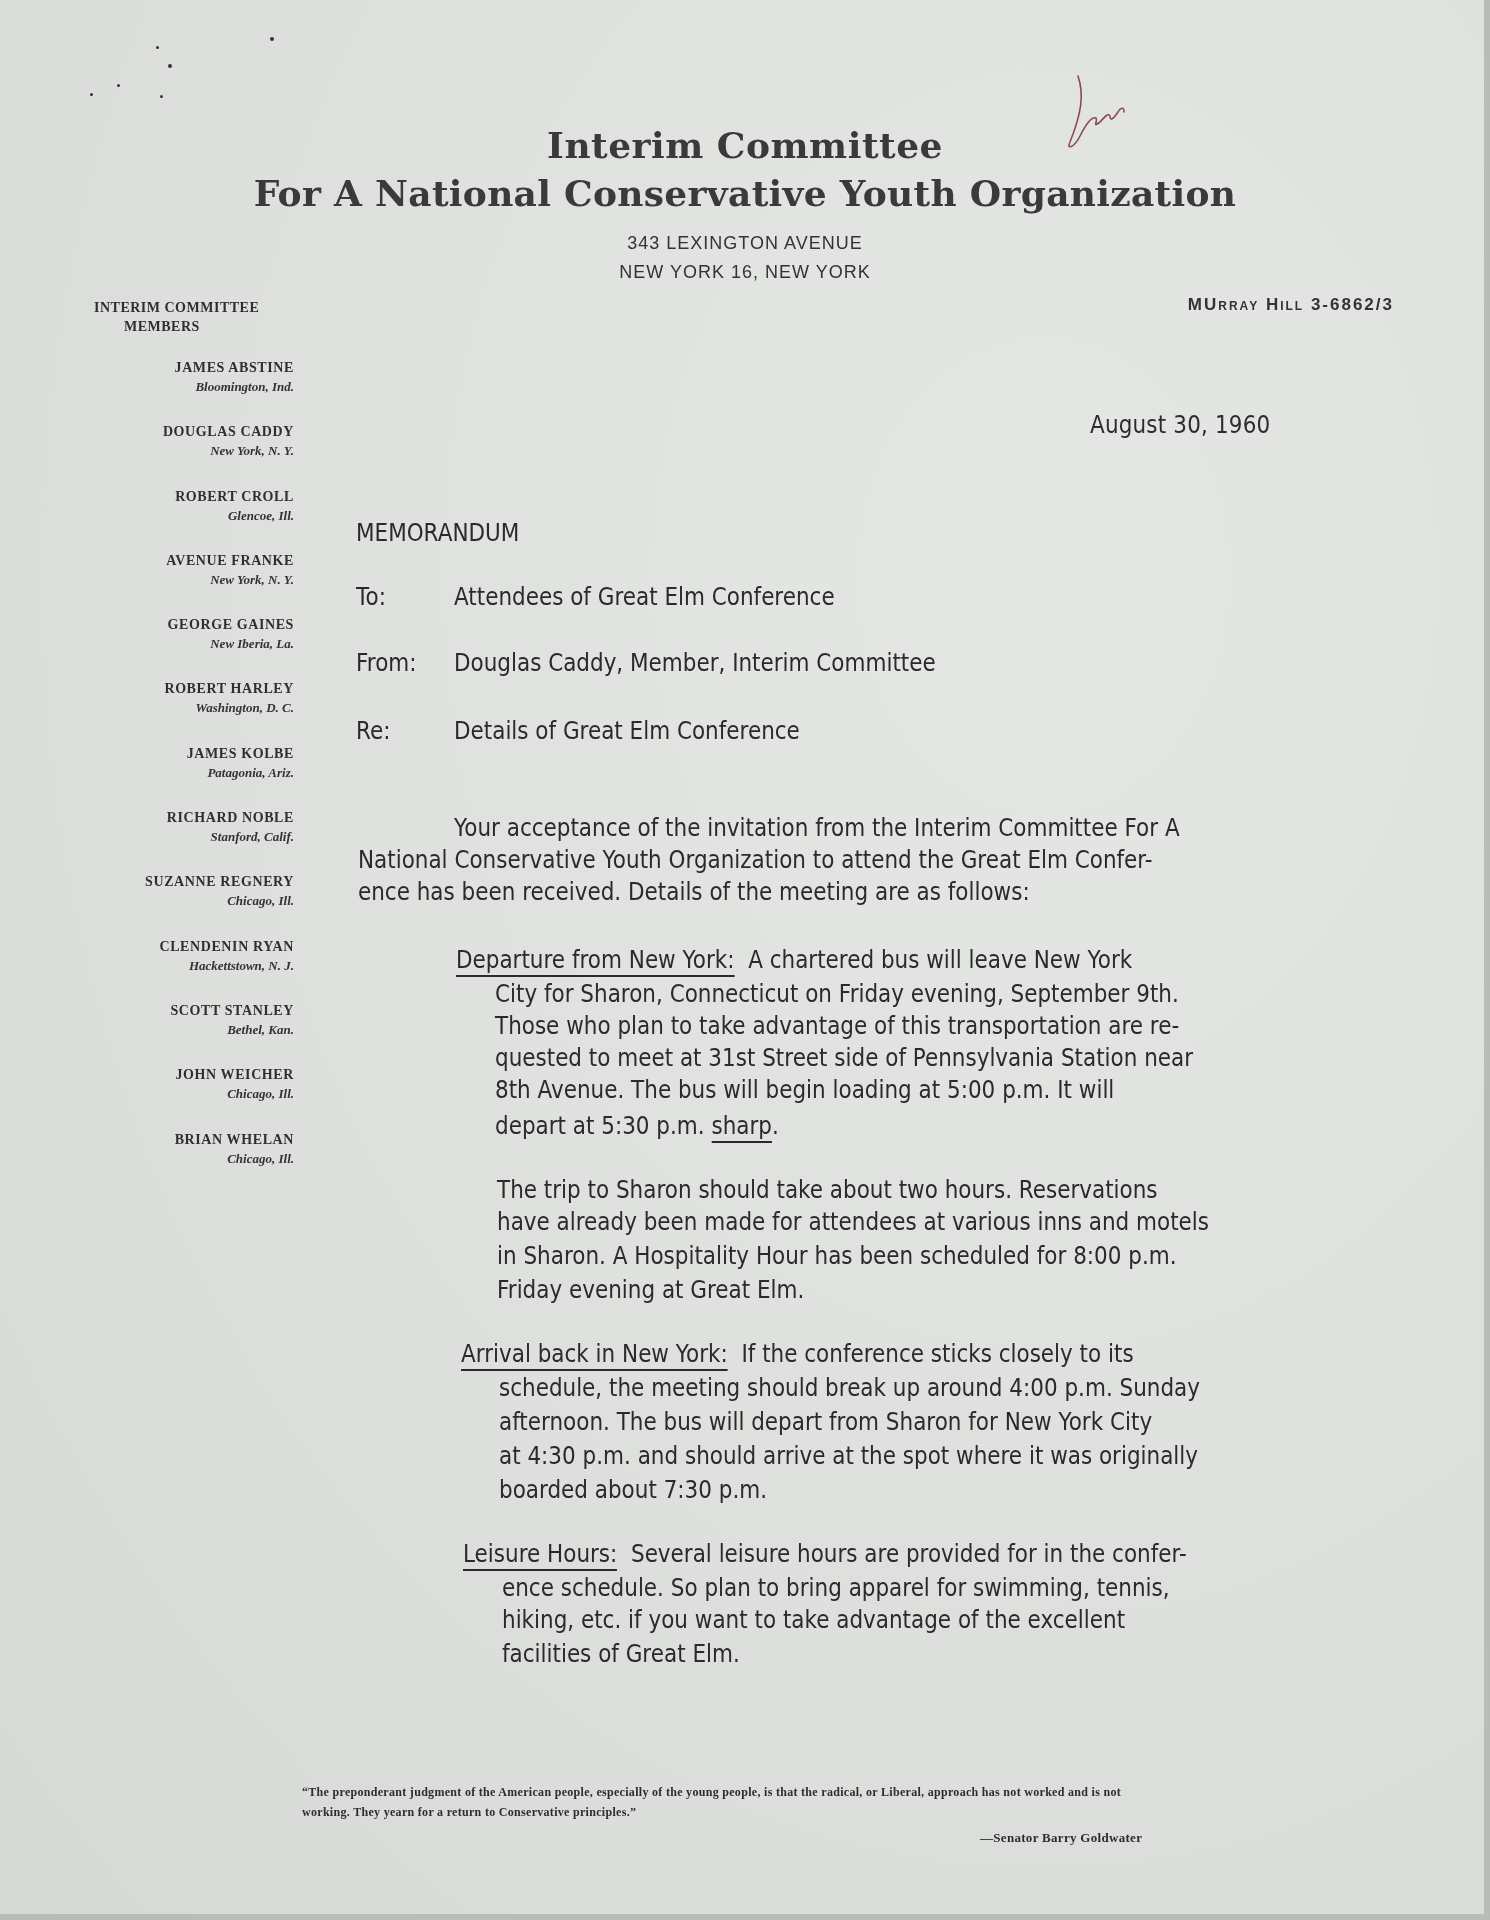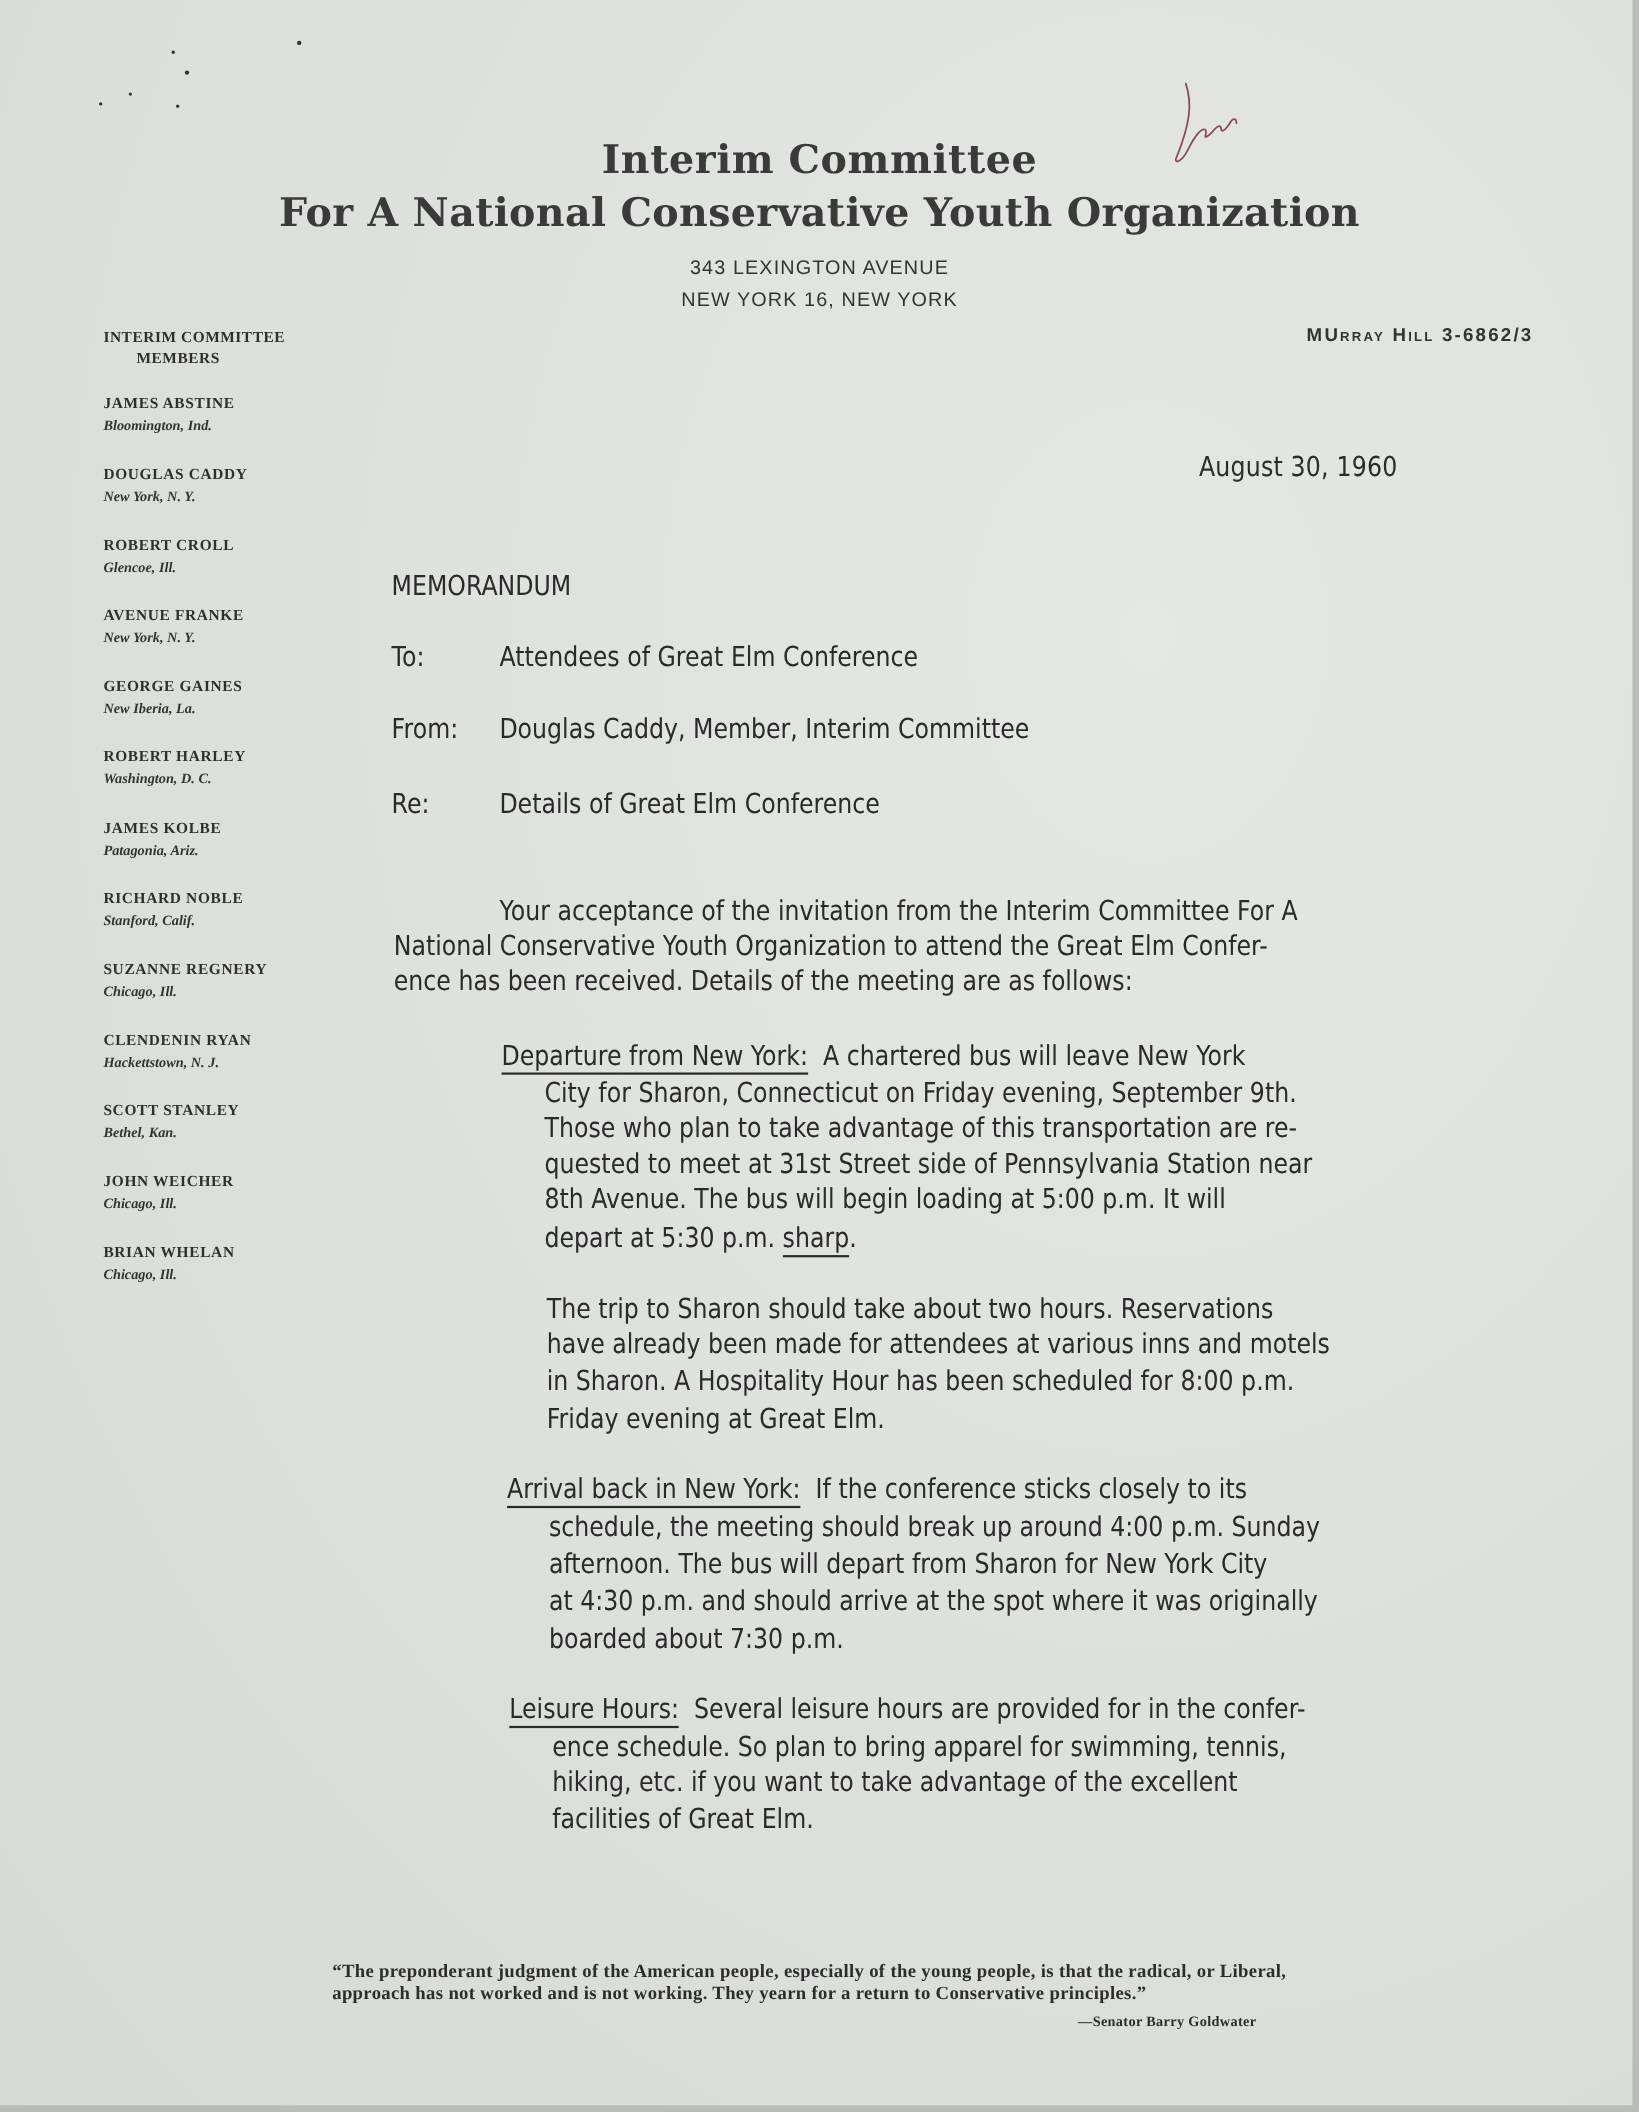--- a/index.html
+++ b/index.html
@@ -44,21 +44,21 @@
     font-family: "Liberation Sans", sans-serif; font-weight: bold; font-size: 17px; letter-spacing: 2px; color: #333;
     font-variant: small-caps;
   }
 
   .sidebar { position: absolute; left: 94px; top: 298px; width: 200px; }
   .sb-title {
     font-family: "Liberation Serif", serif; font-weight: bold; font-size: 14px; letter-spacing: 0.5px;
     line-height: 19px; color: #2f2f2f; margin-bottom: 22px;
   }
   .sb-title .l2 { padding-left: 30px; }
-  .member { height: 64.3px; }
+  .member { height: 64.3px; text-align: right; }
   .m-name {
     font-family: "Liberation Serif", serif; font-weight: bold; font-size: 14px; letter-spacing: 0.6px; color: #2f2f2f;
     line-height: 19px;
   }
   .m-city {
     font-family: "Liberation Serif", serif; font-style: italic; font-weight: bold; font-size: 13px; color: #333;
     line-height: 19px;
   }
 
   .date {
@@ -72,21 +72,21 @@
   }
   .memo-head { position: absolute; left: 356px; top: 518px; }
   .hdr-label { position: absolute; left: 356px; }
   .hdr-value { position: absolute; left: 454px; }
 
   .body-line { position: absolute; line-height: 32px; }
   .u { border-bottom: 2px solid #2a2a2a; padding-bottom: 1px; }
 
   .quote {
     position: absolute; left: 302px; top: 1782px; width: 870px;
-    font-family: "Liberation Serif", serif; font-weight: bold; font-size: 17px; line-height: 20px; color: #2d2d2d;
+    font-family: "Liberation Serif", serif; font-weight: bold; font-size: 12px; line-height: 20px; color: #2d2d2d;
     letter-spacing: 0.3px;
   }
   .attrib {
     position: absolute; left: 980px; top: 1830px;
     font-family: "Liberation Serif", serif; font-weight: bold; font-size: 13px; color: #2d2d2d; letter-spacing: 0.3px;
   }
 </style>
 </head>
 <body>
 

